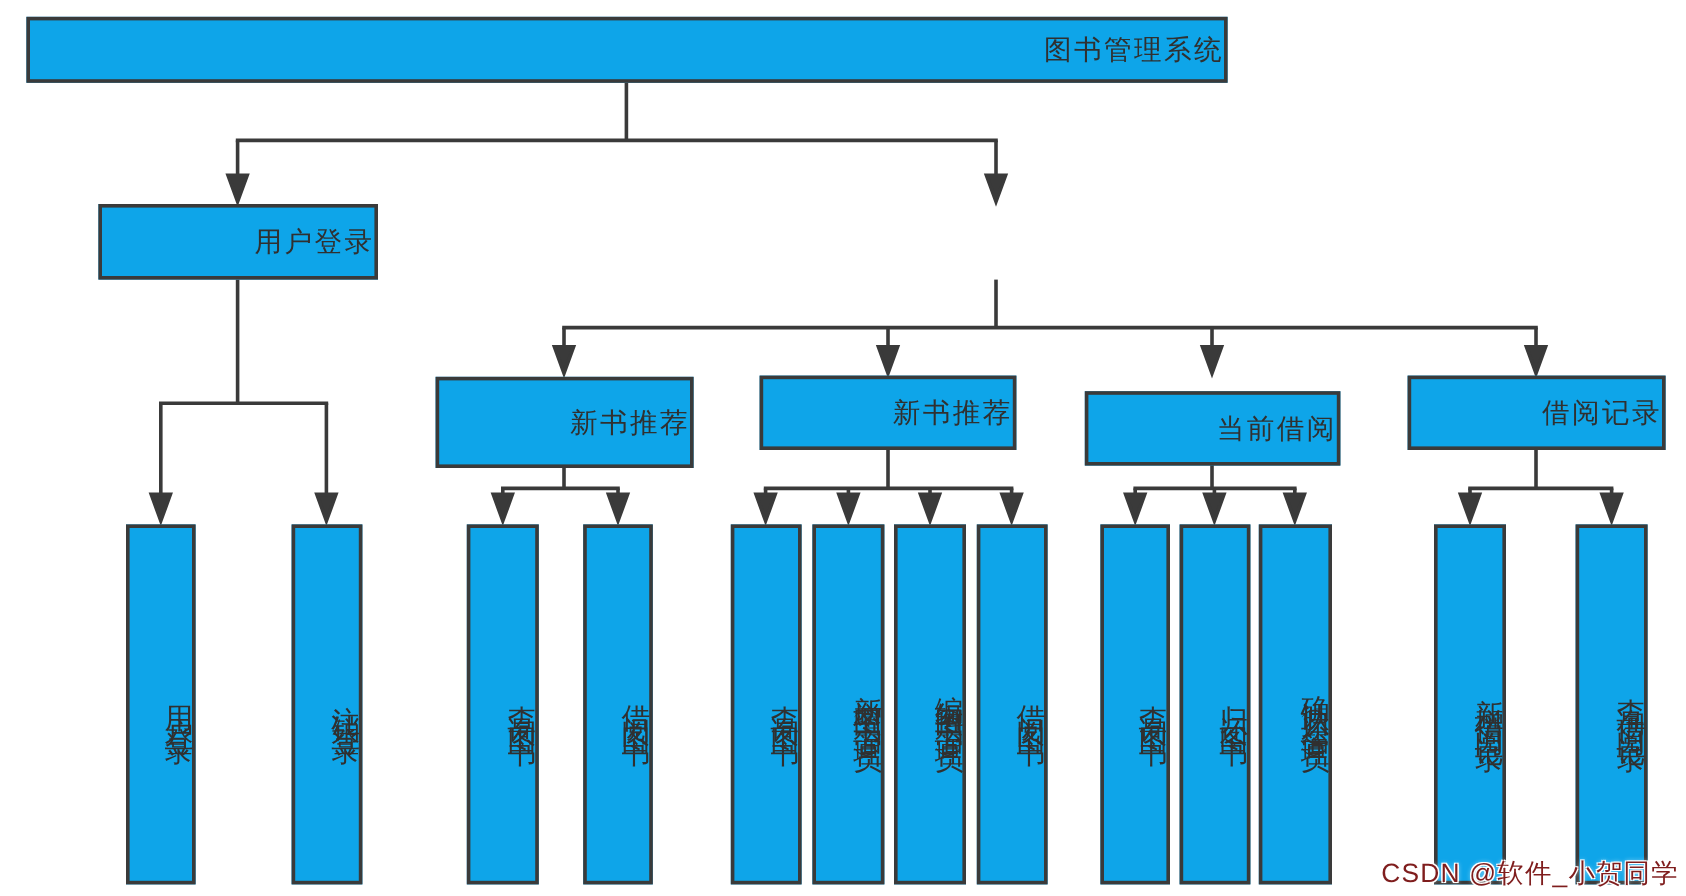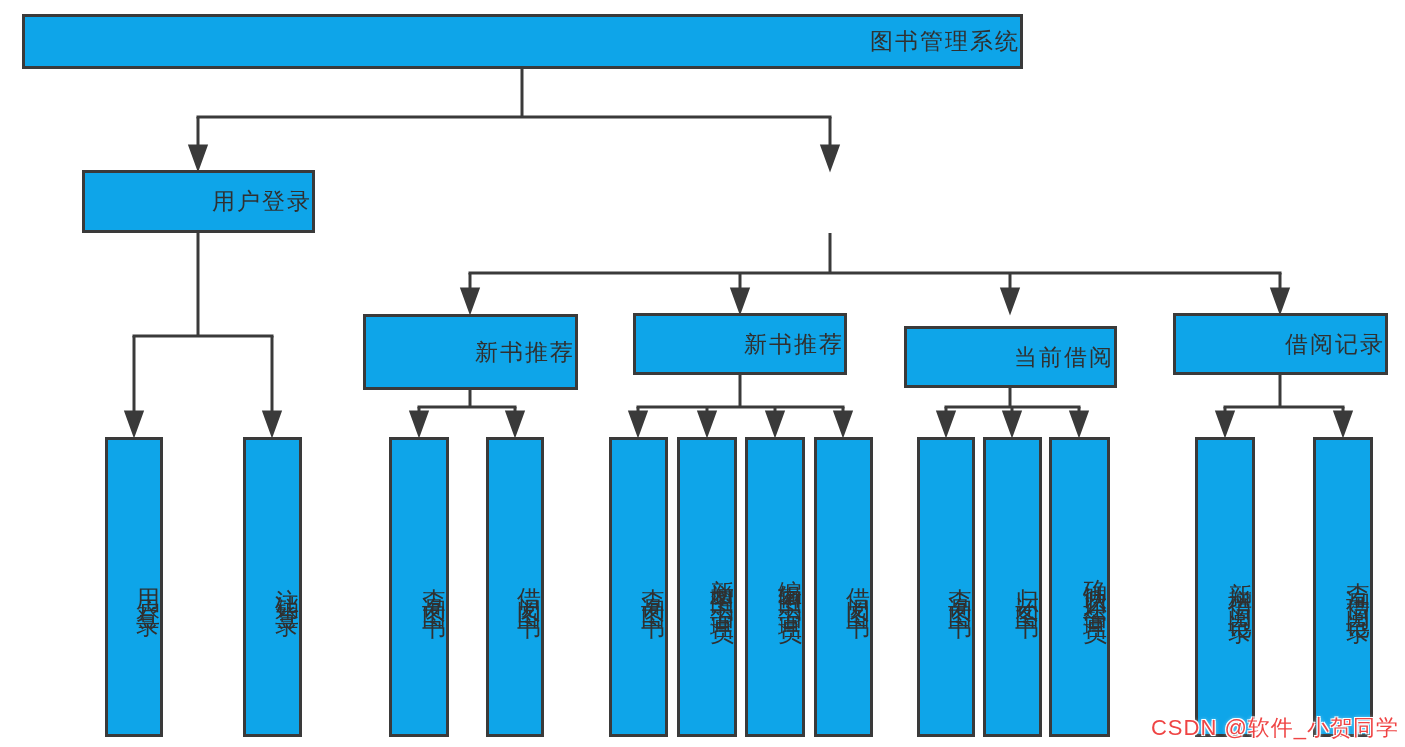--- a/index.html
+++ b/index.html
@@ -16,21 +16,21 @@
   .v{top:437px;height:300px;}
   .v span{
     writing-mode:vertical-rl;text-orientation:mixed;
     font-size:24px;line-height:1;display:block;
   }
   .v-short span{letter-spacing:9px;}
   .v-med span{letter-spacing:8px;}
   .v-long span{letter-spacing:6px;}
   .watermark{
     position:absolute;right:6px;bottom:4px;z-index:5;
-    font-size:22px;letter-spacing:1px;color:#ef4444;white-space:nowrap;
+    font-size:22px;letter-spacing:1px;color:#7f1d1d;white-space:nowrap;
     text-shadow:-1px -1px 0 #fff,1px -1px 0 #fff,-1px 1px 0 #fff,1px 1px 0 #fff,0 0 4px #fff;
   }
 </style>
 </head>
 <body>
 
 <div class="canvas">
 
   <svg class="connectors" viewBox="0 0 1405 747" xmlns="http://www.w3.org/2000/svg" stroke="#3a3a3a" stroke-width="3" fill="#3a3a3a">
 

